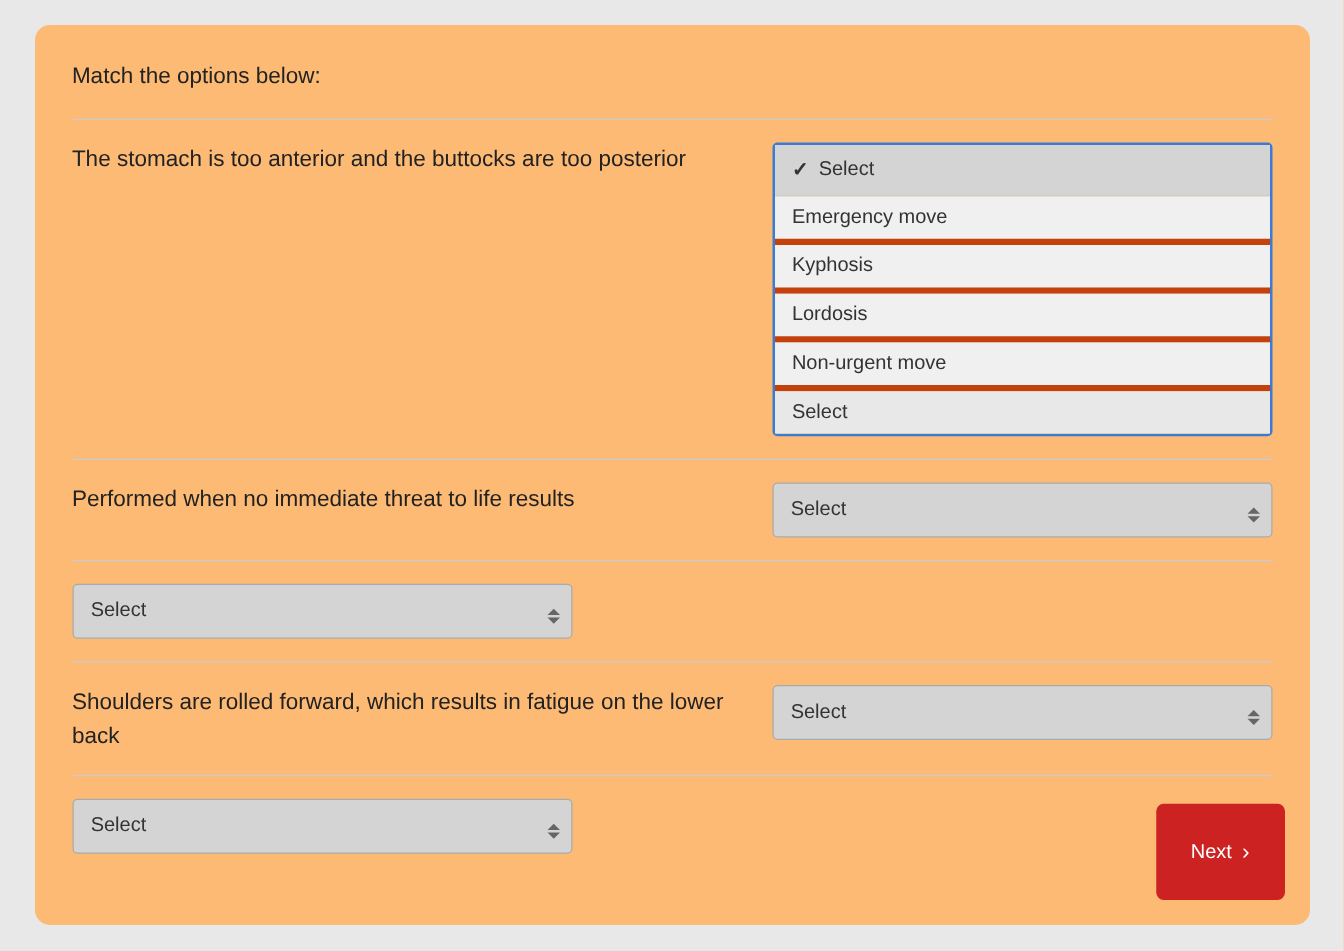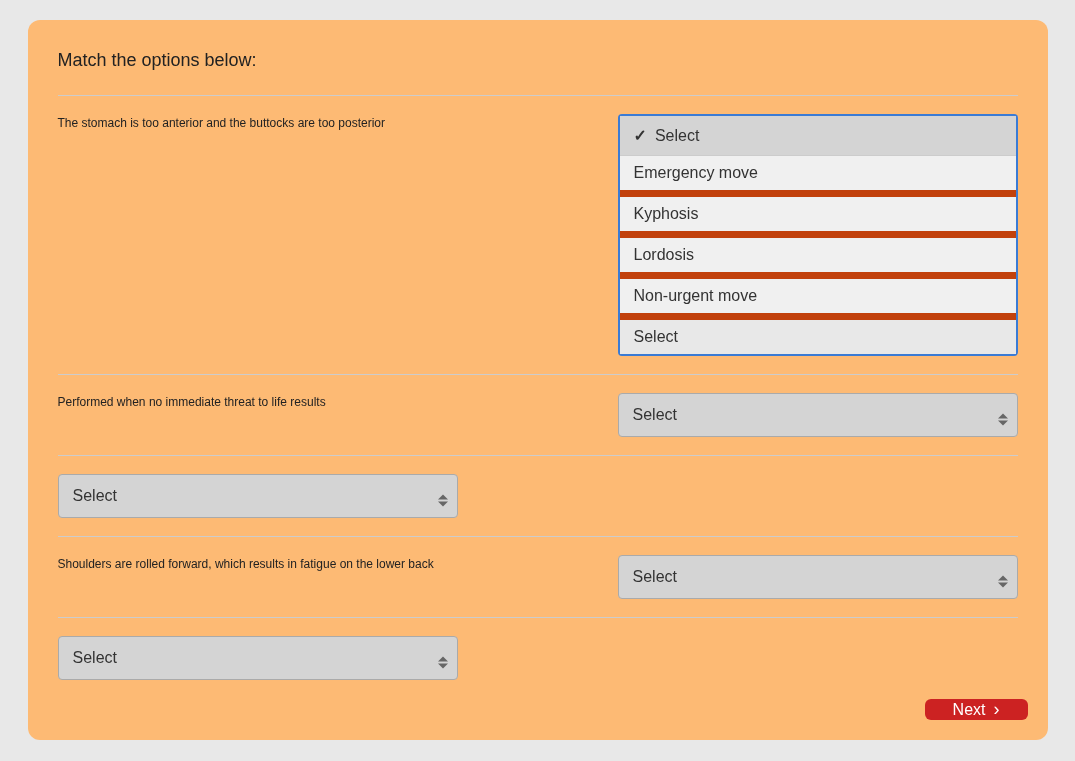--- a/index.html
+++ b/index.html
@@ -41,21 +41,21 @@
       align-items: flex-start;
       padding: 18px 0;
     }
 
     .match-row:last-child {
       border-bottom: 1px solid #ccc;
     }
 
     .match-question {
       flex: 1;
-      font-size: 12px;
+      font-size: 18px;
       color: #222;
       line-height: 1.5;
       padding-right: 20px;
     }
 
     .match-answer {
       width: 400px;
       flex-shrink: 0;
       position: relative;
     }
@@ -81,21 +81,21 @@
       max-height: 220px;
       overflow-y: auto;
     }
 
     .dropdown-item {
       padding: 8px 14px;
       font-size: 16px;
       color: #333;
       cursor: pointer;
       background: #f0f0f0;
-      border-bottom: 7px solid #c2410c;
+      border-bottom: 5px solid #c2410c;
     }
 
     .dropdown-item:last-child {
       border-bottom: none;
     }
 
     .dropdown-item.highlighted {
       background: #e8e8e8;
     }
 
@@ -105,21 +105,21 @@
       border-radius: 4px;
     }
 
     .next-btn {
       position: absolute;
       bottom: 20px;
       right: 20px;
       background: #cc2222;
       color: white;
       border: none;
-      padding: 0 28px;
+      padding: 28px 28px;
       border-radius: 6px;
       font-size: 16px;
       font-weight: 500;
       cursor: pointer;
       display: flex;
       align-items: center;
       gap: 8px;
     }
 
     .next-btn-arrow {

